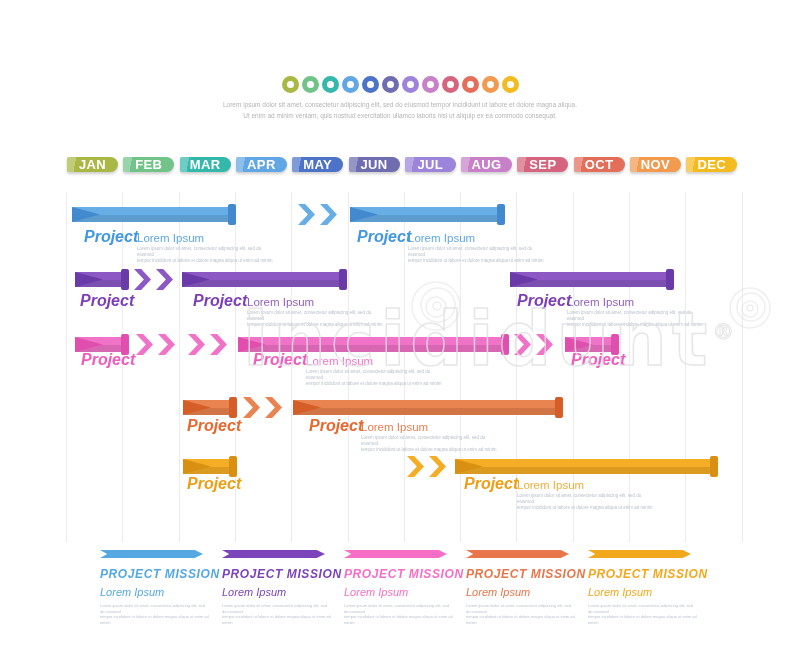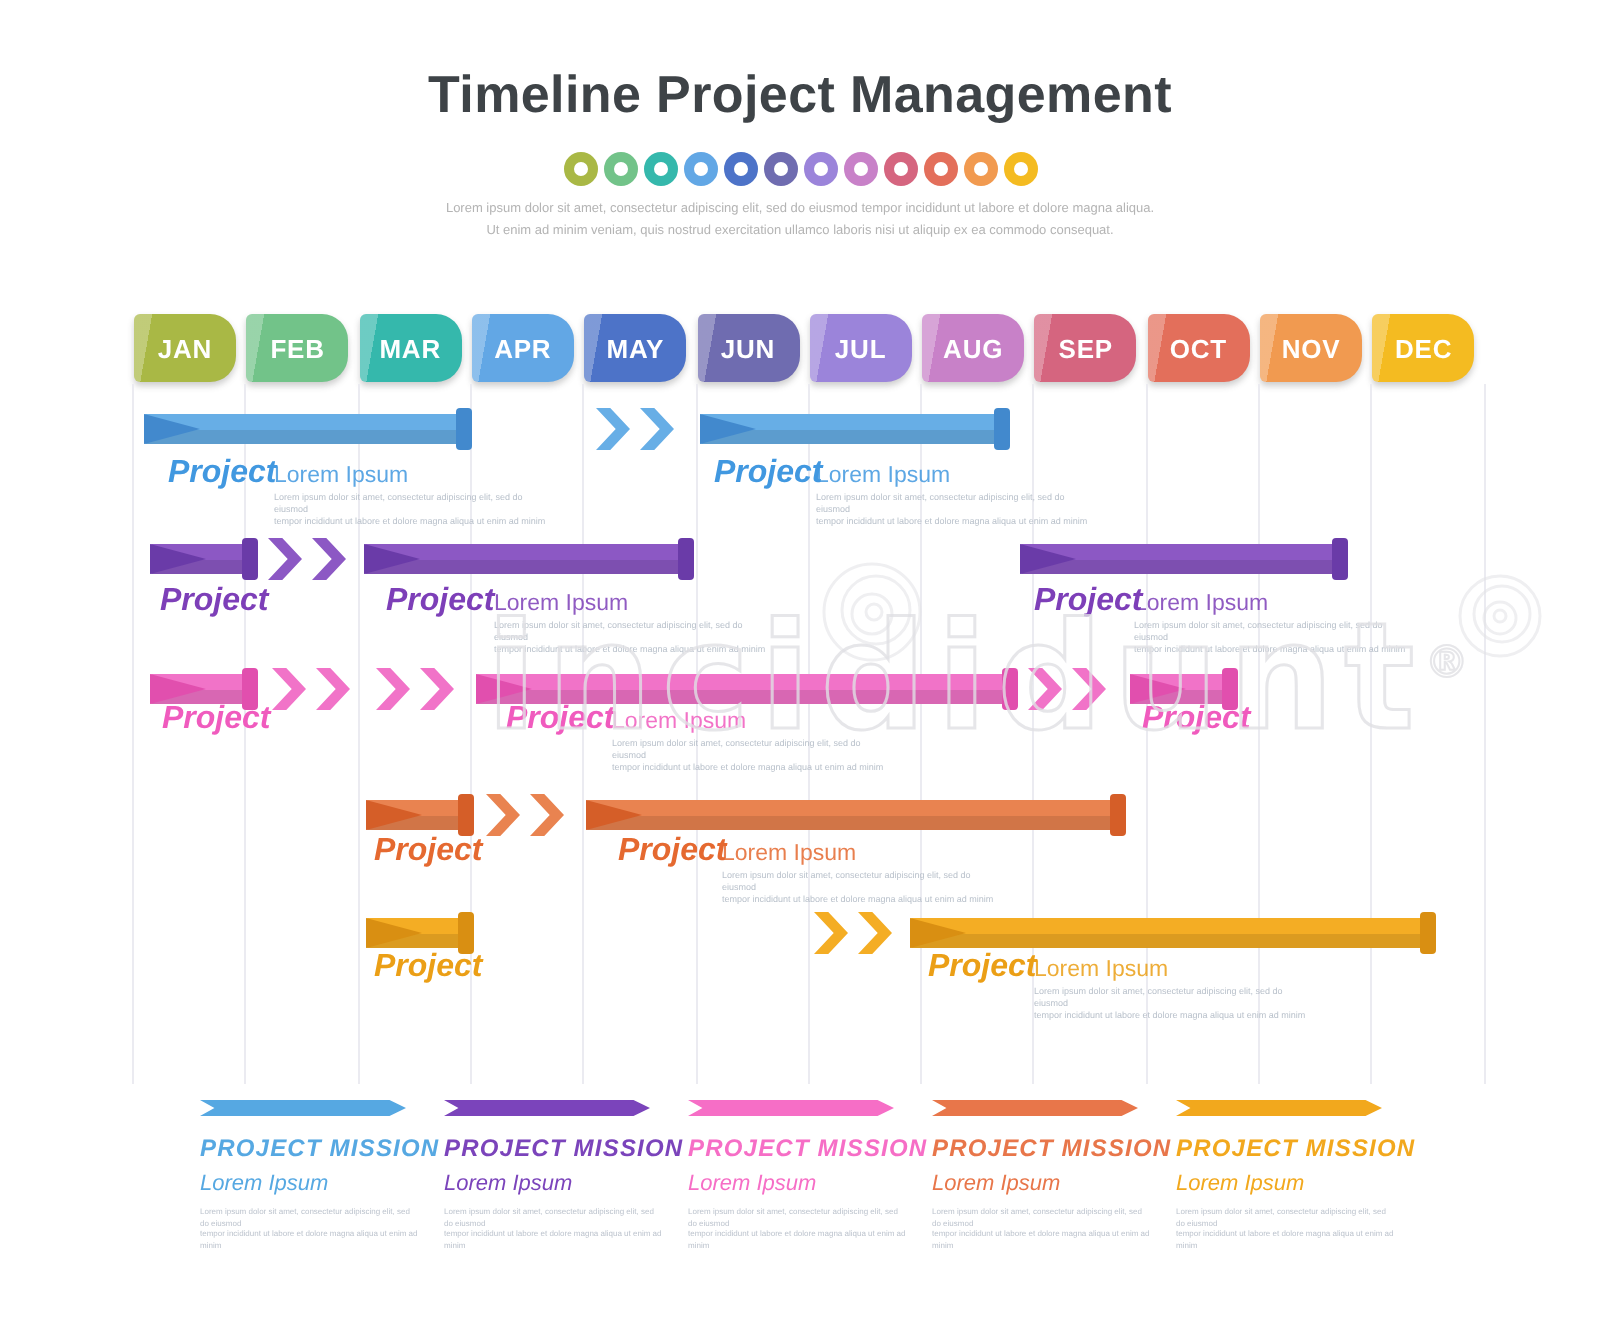--- a/index.html
+++ b/index.html
@@ -6,21 +6,21 @@
   body{width:800px;height:661px;position:relative;overflow:hidden;font-family:"Liberation Sans",sans-serif;}
   .canvas{position:absolute;inset:0;}
 
   .title{position:absolute;top:32px;left:0;right:0;text-align:center;
          font-size:26px;font-weight:bold;color:#3e4347;letter-spacing:.2px;}
   .rings{position:absolute;top:76px;left:0;right:0;display:flex;justify-content:center;gap:3px;}
   .ring{width:17px;height:17px;border-radius:50%;border:5px solid;box-sizing:border-box;background:#fff;}
   .intro{position:absolute;left:0;right:0;text-align:center;font-size:6.5px;color:#b4b4b4;margin:0;}
   .intro.l1{top:101px;} .intro.l2{top:112px;}
 
-  .month{position:absolute;top:157px;height:34px;border-radius:3px 13px 13px 3px;color:#fff;
+  .month{position:absolute;top:157px;height:15px;border-radius:3px 13px 13px 3px;color:#fff;
          font-weight:bold;font-size:13px;display:flex;align-items:center;justify-content:center;
          letter-spacing:.4px;box-shadow:0 2px 3px rgba(80,80,80,.28);
          background-image:linear-gradient(100deg,rgba(255,255,255,.28) 0 9px,rgba(255,255,255,0) 9px);}
   .gridline{position:absolute;top:192px;height:350px;width:1px;background:#ebebf1;}
 
   .bar{position:absolute;height:15px;}
   .bar .body{position:absolute;inset:0;border-radius:1px;}
   .bar .shade{position:absolute;left:0;right:0;top:52%;bottom:0;background:rgba(0,0,0,.10);}
   .bar .arrow{position:absolute;left:0;top:0;bottom:0;width:28px;clip-path:polygon(0 0,100% 50%,0 100%);}
   .bar .cap{position:absolute;right:-3px;top:-3px;bottom:-3px;width:8px;border-radius:2px;}
@@ -40,21 +40,20 @@
   .watermark{position:absolute;top:296px;left:243px;font-size:74px;font-weight:bold;letter-spacing:5px;
              color:transparent;-webkit-text-stroke:1.5px #e0e0e4;opacity:.8;z-index:40;
              font-family:"DejaVu Sans",sans-serif;pointer-events:none;}
   .watermark sup{font-size:22px;-webkit-text-stroke:1px #e0e0e4;}
   .spiral{position:absolute;z-index:39;opacity:.55;pointer-events:none;}
 </style>
 </head>
 <body>
 
 <div class="canvas">
-  <div class="title">Timeline Project Management</div>
   <div class="rings">
       <div class="ring" style="border-color: rgb(169, 184, 69);"></div>
       <div class="ring" style="border-color: rgb(114, 195, 137);"></div>
       <div class="ring" style="border-color: rgb(53, 184, 172);"></div>
       <div class="ring" style="border-color: rgb(98, 167, 229);"></div>
       <div class="ring" style="border-color: rgb(77, 115, 200);"></div>
       <div class="ring" style="border-color: rgb(111, 108, 176);"></div>
       <div class="ring" style="border-color: rgb(155, 132, 218);"></div>
       <div class="ring" style="border-color: rgb(200, 129, 200);"></div>
       <div class="ring" style="border-color: rgb(213, 101, 127);"></div>

